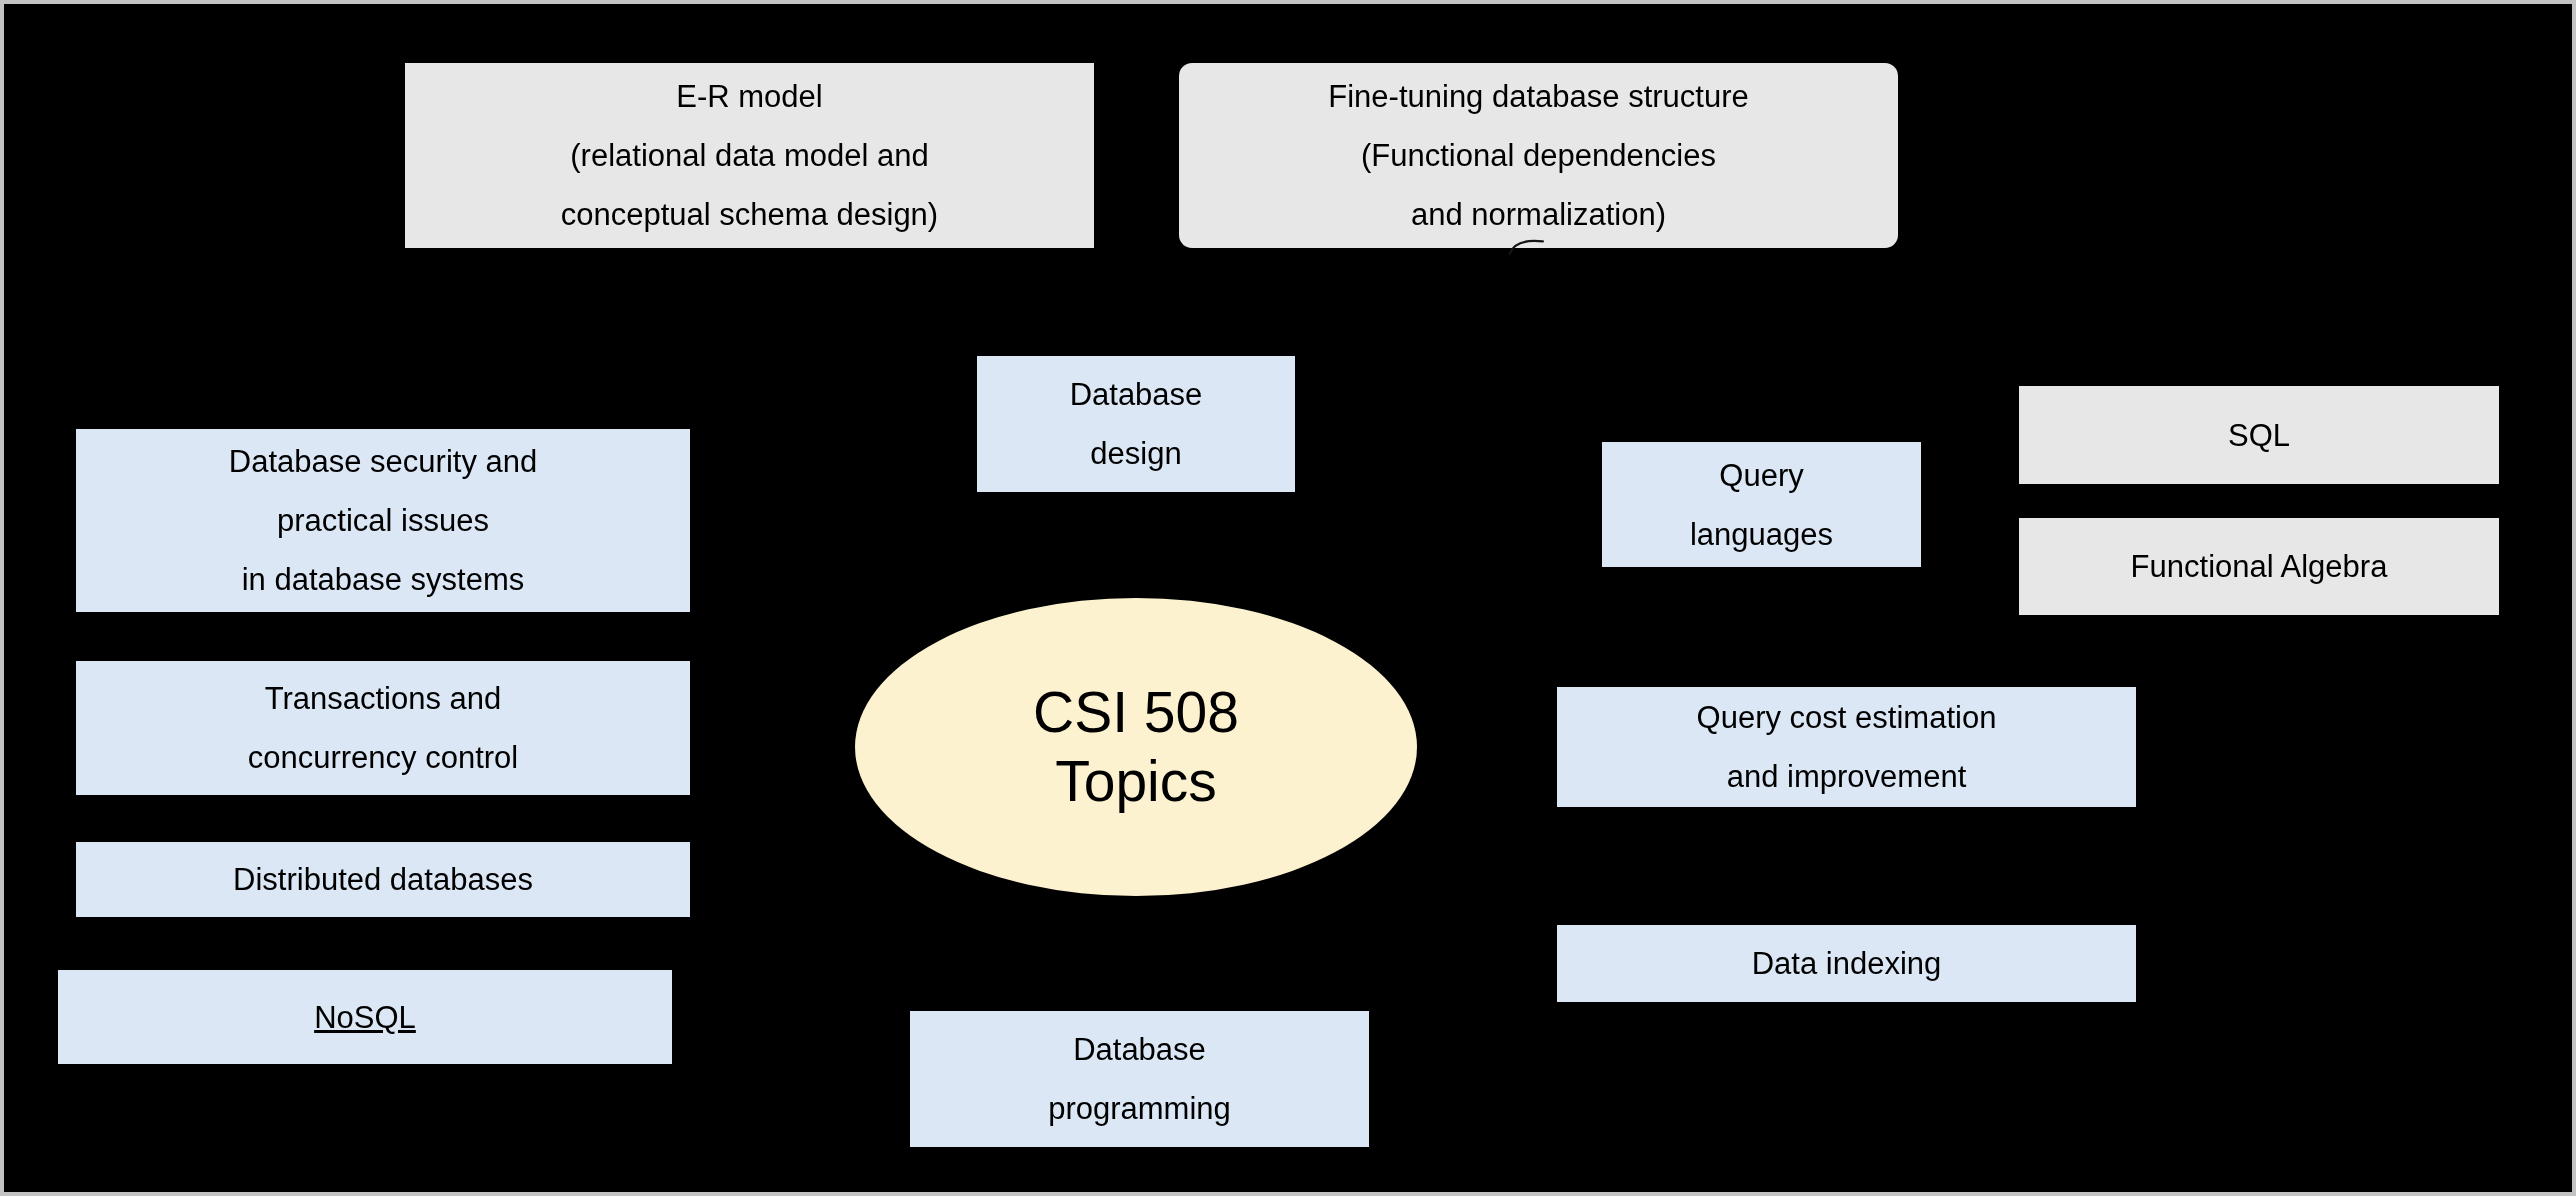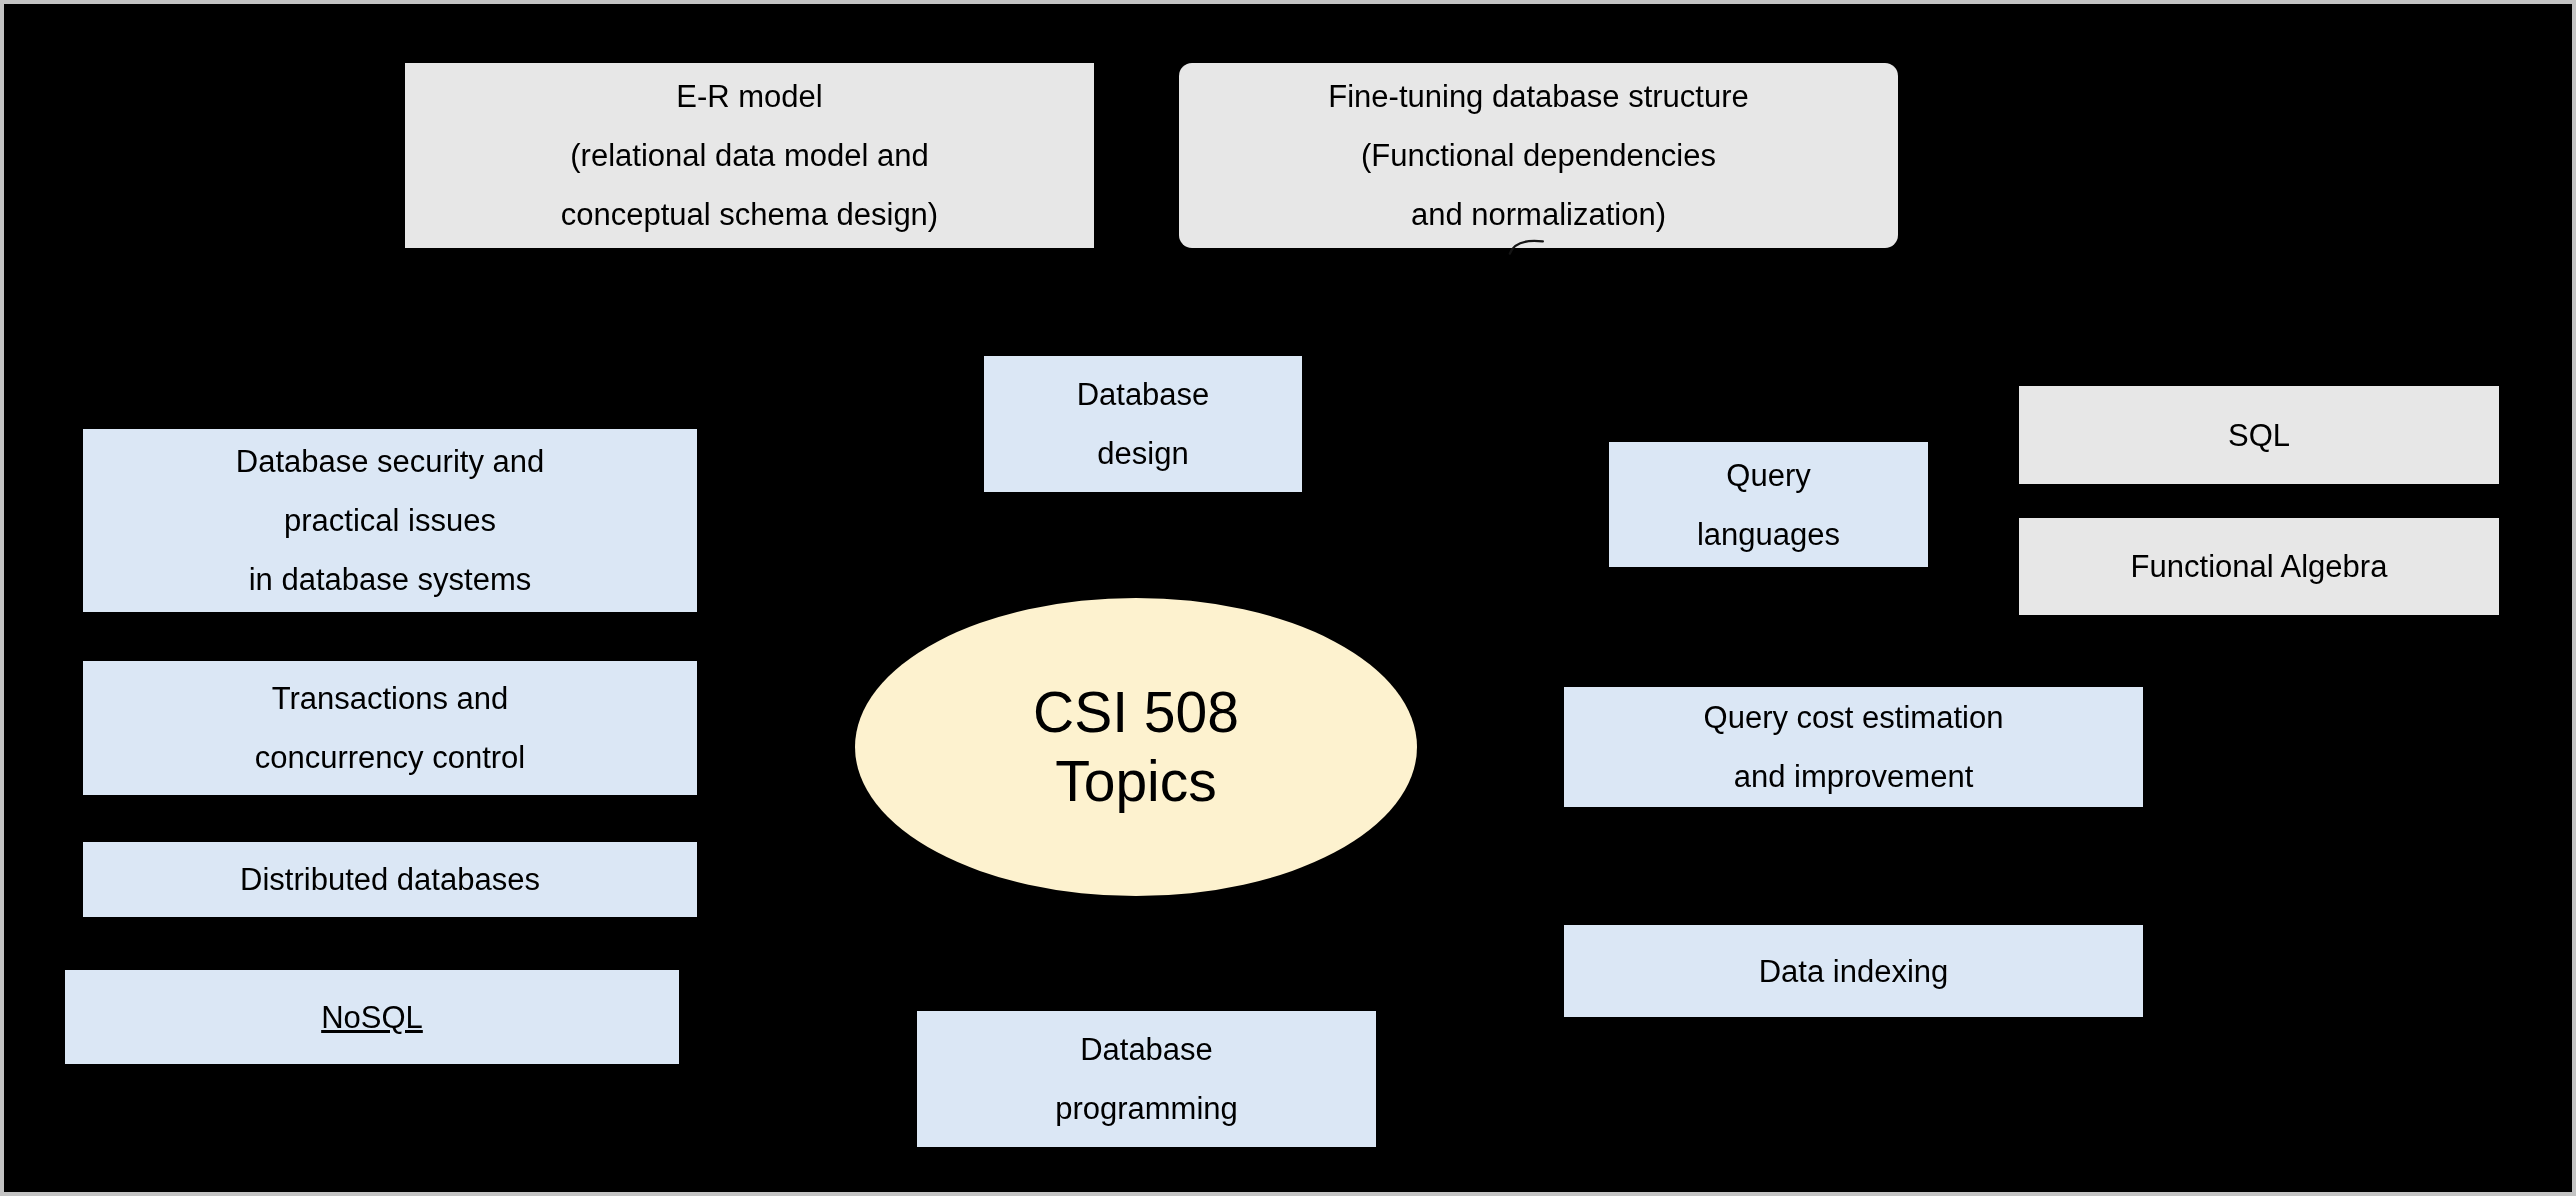--- a/index.html
+++ b/index.html
@@ -28,21 +28,21 @@
     display:flex;
     align-items:center;
     justify-content:center;
     text-align:center;
     color:var(--text);
     font-size:31px;
     line-height:59px;
     white-space:pre-line;
   }
   .node.gray{background:var(--gray-box);}
-  .node.blue{background:var(--blue-box);margin-left:7px;}
+  .node.blue{background:var(--blue-box);}
   .ellipse{
     position:absolute;
     left:851px;top:594px;width:562px;height:298px;
     background:var(--ellipse-fill);
     border-radius:50%;
     display:flex;
     align-items:center;
     justify-content:center;
     text-align:center;
     color:var(--text);
@@ -91,21 +91,21 @@
 concurrency control</div>
 
   <div class="ellipse">CSI 508
 Topics</div>
 
   <div class="node blue" style="left:1553px;top:683px;width:579px;height:120px;">Query cost estimation
 and improvement</div>
 
   <div class="node blue" style="left:72px;top:838px;width:614px;height:75px;">Distributed databases</div>
 
-  <div class="node blue" style="left:1553px;top:921px;width:579px;height:92px;">Data indexing</div>
+  <div class="node blue" style="left:1553px;top:921px;width:579px;height:77px;">Data indexing</div>
 
   <div class="node blue" style="left:54px;top:966px;width:614px;height:94px;text-decoration:underline;">NoSQL</div>
 
   <div class="node blue" style="left:906px;top:1007px;width:459px;height:136px;">Database
 programming</div>
 
 </div>
 
 
 </body></html>

